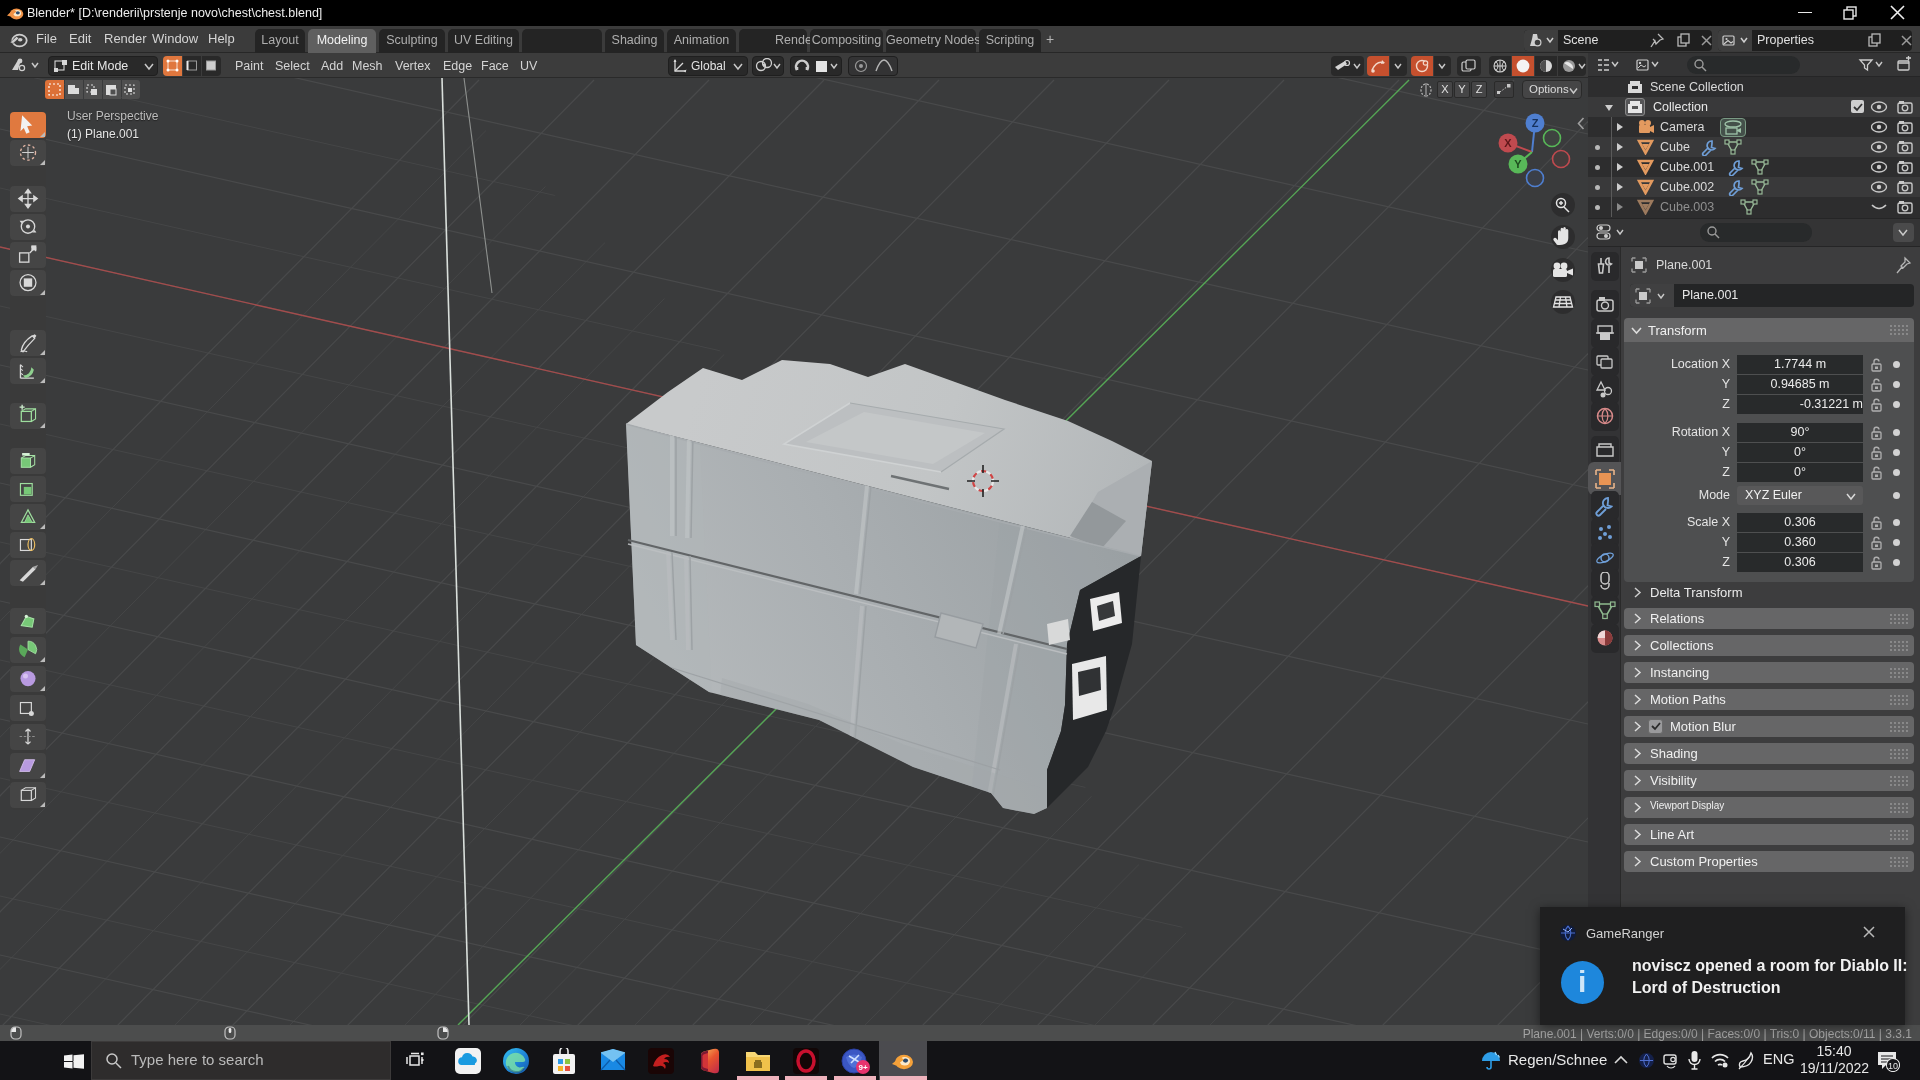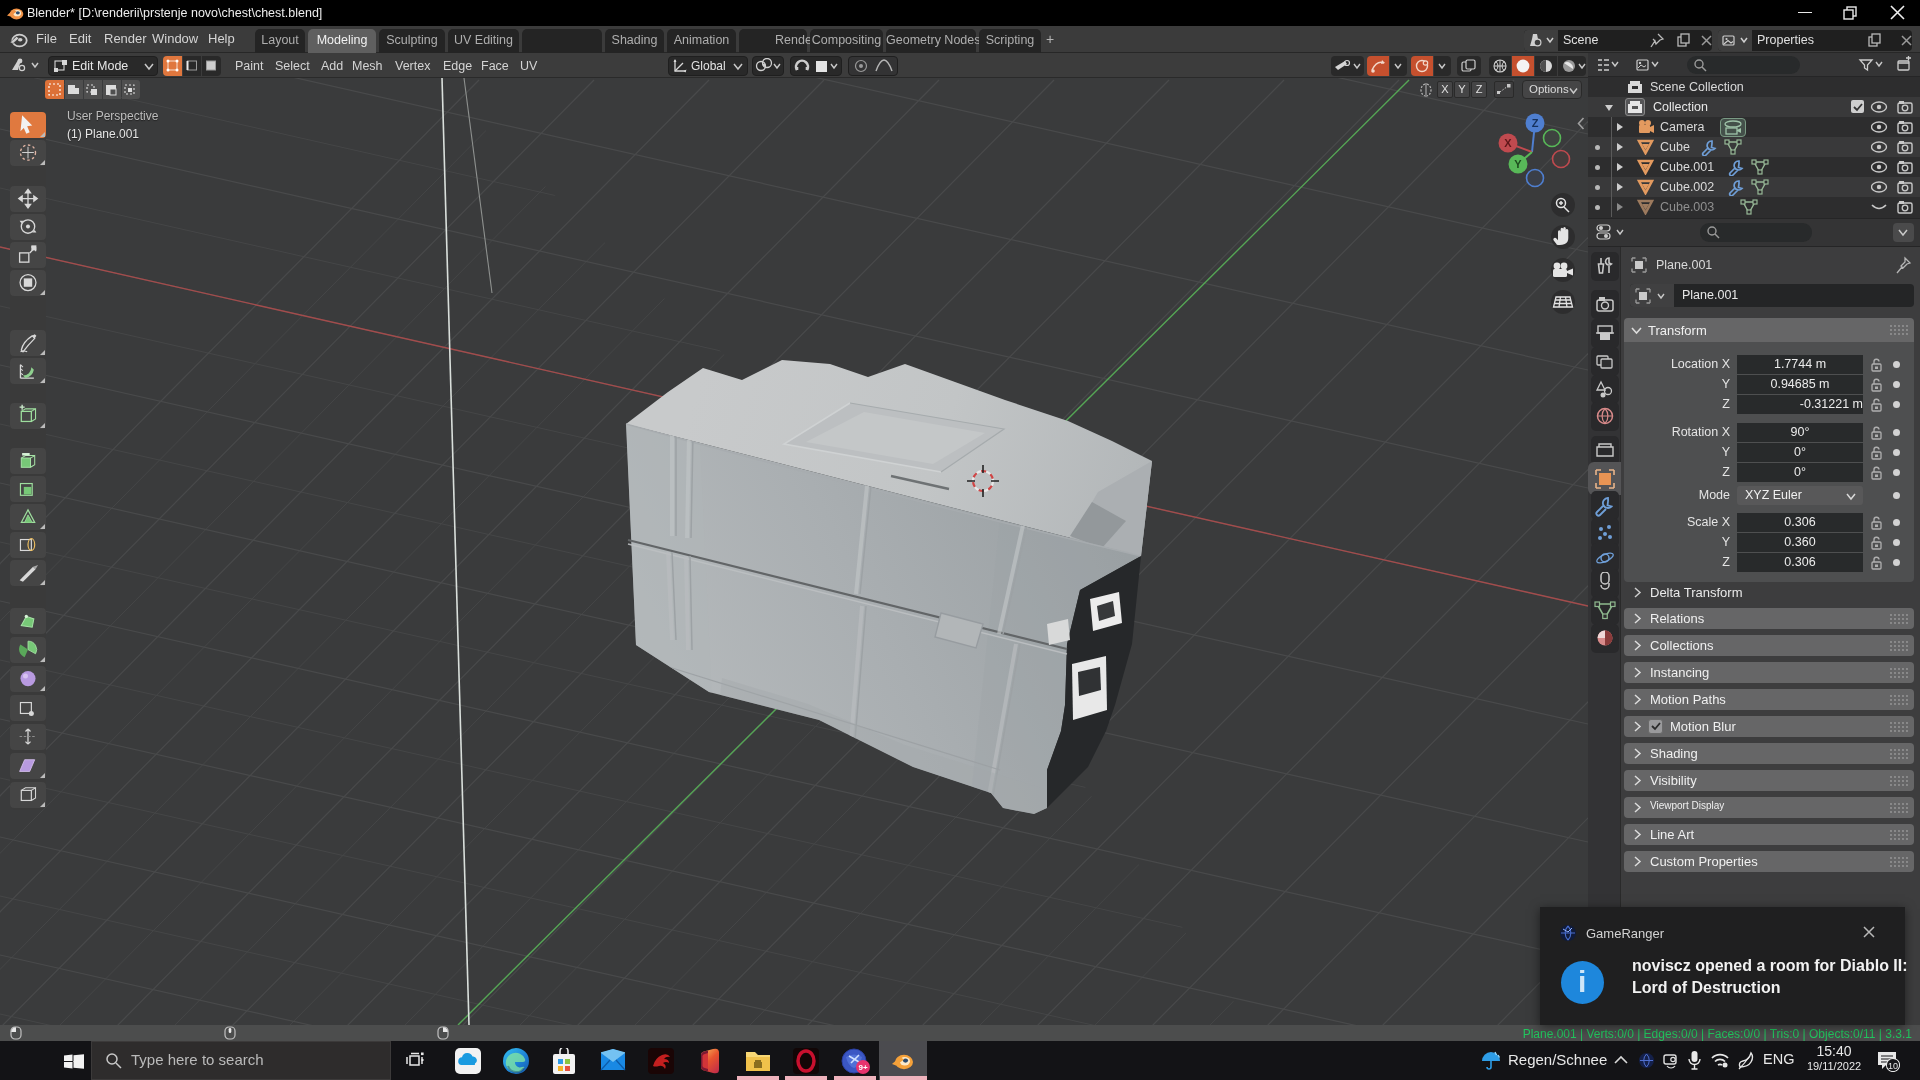--- a/index.html
+++ b/index.html
@@ -1198,21 +1198,21 @@
       <path d="M7,1.2 a5,5 0 0 0 -4.8,4.8 l4.8,0 Z" fill="#e8e8e8"></path>
     </svg>
     <svg class="abs" style="left:223px;top:1026px" width="14" height="14" viewBox="0 0 14 14">
       <rect x="2" y="1" width="10" height="12" rx="4" fill="none" stroke="#c2c2c2" stroke-width="1.2"></rect>
       <rect x="5.7" y="2" width="2.6" height="5" rx="1.3" fill="#e8e8e8"></rect>
     </svg>
     <svg class="abs" style="left:436px;top:1026px" width="14" height="14" viewBox="0 0 14 14">
       <rect x="2" y="1" width="10" height="12" rx="4" fill="none" stroke="#c2c2c2" stroke-width="1.2"></rect>
       <path d="M7,1.2 a5,5 0 0 1 4.8,4.8 l-4.8,0 Z" fill="#e8e8e8"></path>
     </svg>
-    <div class="tx" style="right:8px;top:1027px;font-size:12px;color:#22c55e;">Plane.001 | Verts:0/0 | Edges:0/0 | Faces:0/0 | Tris:0 | Objects:0/11 | 3.3.1</div>
+    <div class="tx" style="right:8px;top:1027px;font-size:12px;color:#a3a3a3;">Plane.001 | Verts:0/0 | Edges:0/0 | Faces:0/0 | Tris:0 | Objects:0/11 | 3.3.1</div>
     <div class="abs" style="left:1540px;top:907px;width:365px;height:118px;background:#1f1f20;box-shadow:0 2px 10px rgba(0,0,0,0.5);"></div>
     <svg class="abs" style="left:1559px;top:924px" width="18" height="18" viewBox="0 0 18 18">
 <circle cx="9" cy="9" r="8" fill="#101b3a"></circle>
 <path d="M2,9 h14 M9,2 a10,10 0 0 1 0,14 M9,2 a10,10 0 0 0 0,14" stroke="#4a6fd0" stroke-width="1.1" fill="none"></path>
 <path d="M4,5 l5,3 M13,4 l-4,4" stroke="#8fb0ff" stroke-width="1"></path>
 </svg>
     <div class="tx" style="left:1586px;top:926px;font-size:13px;color:#d2d2d2;">GameRanger</div>
     <svg class="abs" style="left:1862px;top:925px" width="14" height="14" viewBox="0 0 14 14">
       <path d="M2,2 L12,12 M12,2 L2,12" stroke="#b8b8b8" stroke-width="1.5"></path>
     </svg>
@@ -1339,20 +1339,20 @@
     <svg class="abs" style="left:1710px;top:1051px" width="20" height="18" viewBox="0 0 20 18">
 <path d="M2,7 a11,11 0 0 1 16,0 M5,10.5 a7,7 0 0 1 10,0 M8,14 a3.5,3.5 0 0 1 4,0" fill="none" stroke="#e8e8e8" stroke-width="1.7"></path>
       <circle cx="15" cy="14" r="2.5" fill="#e8e8e8"></circle>
 </svg>
     <svg class="abs" style="left:1737px;top:1050px" width="18" height="20" viewBox="0 0 18 20">
       <path d="M3,17 q-2,-5 3,-6 q6,-1 8,-8 q3,4 0,9 q-3,5 -11,5 Z" fill="none" stroke="#e8e8e8" stroke-width="1.4"></path>
       <path d="M2,19 q6,-6 10,-12" stroke="#e8e8e8" stroke-width="1.2" fill="none"></path>
     </svg>
     <div class="tx" style="left:1763px;top:1051px;font-size:14.5px;color:#e8e8e8;">ENG</div>
     <div class="tx" style="left:1800px;top:1043px;width:68px;text-align:center;font-size:14px;color:#e8e8e8;">15:40</div>
-    <div class="tx" style="left:1800px;top:1060px;width:68px;text-align:center;font-size:11px;color:#e8e8e8;">19/11/2022</div>
+    <div class="tx" style="left:1800px;top:1060px;width:68px;text-align:center;font-size:14px;color:#e8e8e8;">19/11/2022</div>
     <svg class="abs" style="left:1876px;top:1050px" width="24" height="22" viewBox="0 0 24 22">
 <path d="M2,2 h18 v13 h-10 l-4,4 v-4 h-4 Z" fill="#e8e8e8"></path>
 <path d="M5,6 h12 M5,9 h12 M5,12 h8" stroke="#17171a" stroke-width="1.2"></path>
 <circle cx="17" cy="15" r="6.5" fill="none" stroke="#e8e8e8" stroke-width="1.2"></circle>
 <circle cx="17" cy="15" r="6" fill="#17171a"></circle>
 <text x="17" y="18.5" font-size="9" fill="#e8e8e8" text-anchor="middle">10</text>
 </svg>
   </div>
 </body></html>

